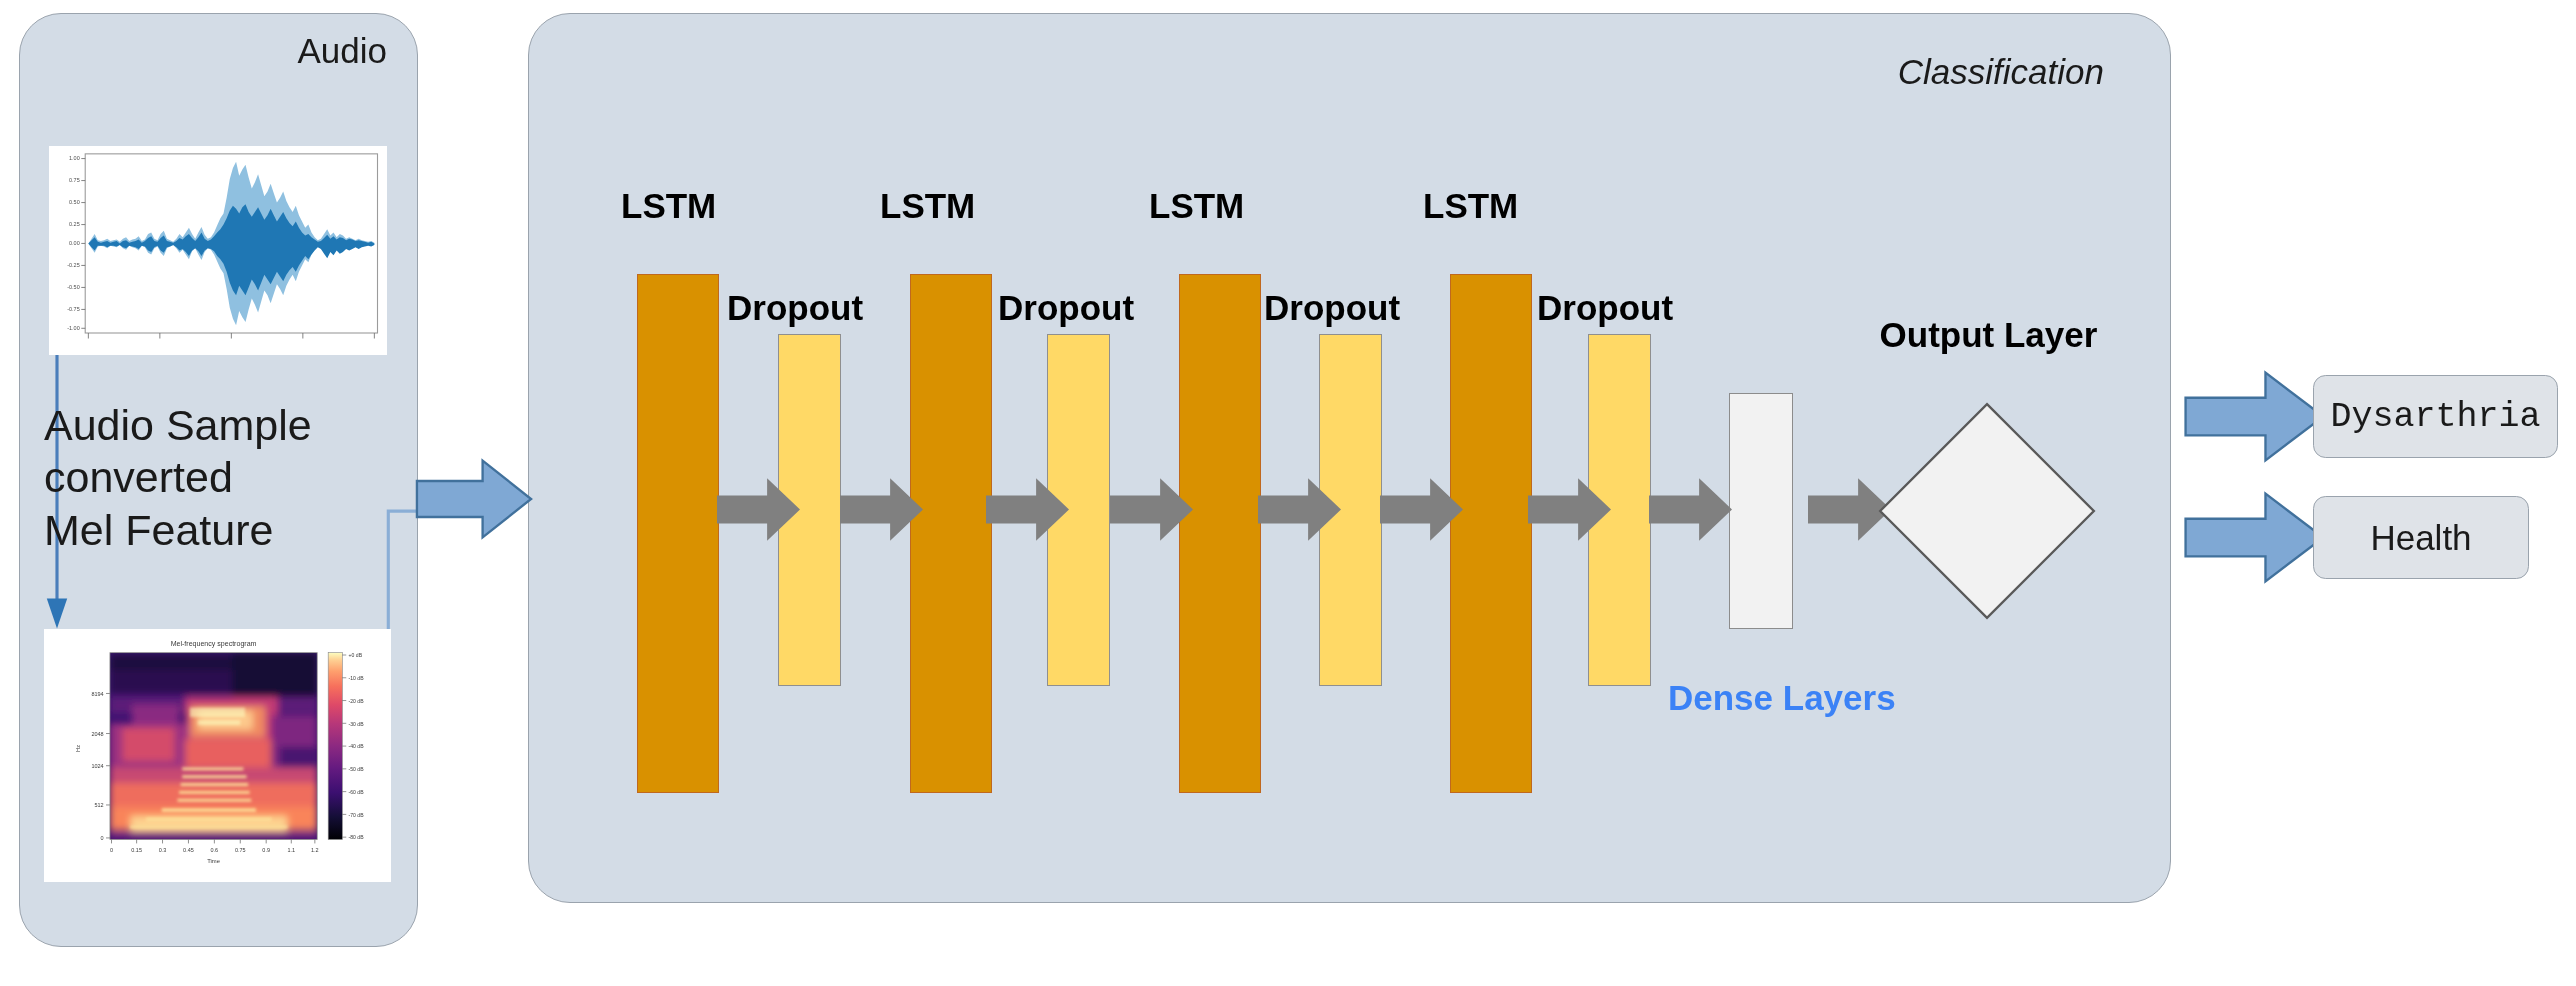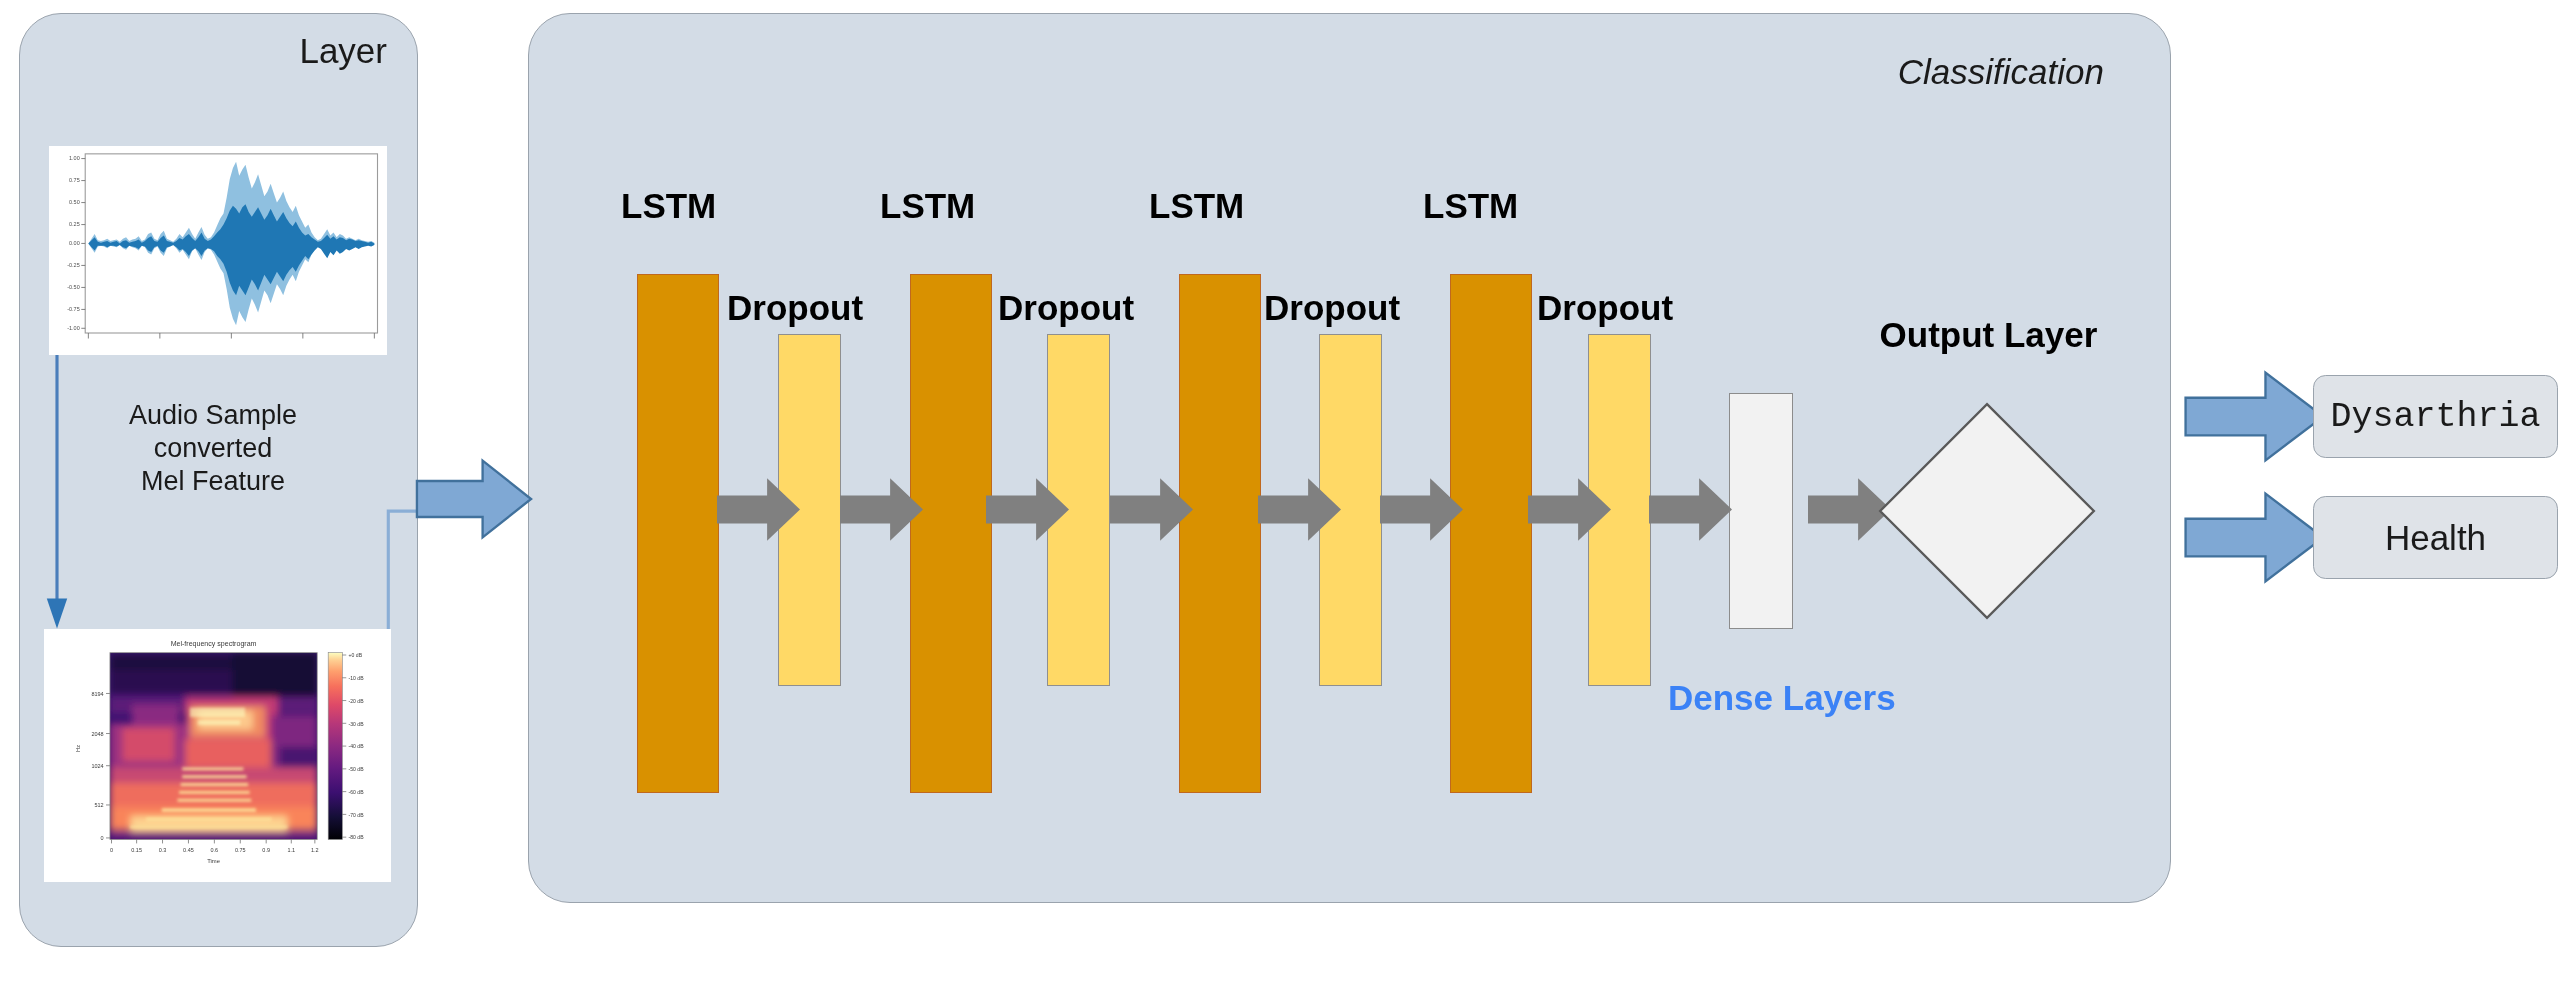--- a/index.html
+++ b/index.html
@@ -51,22 +51,21 @@
     box-sizing: border-box;
   }
   #waveform-figure  { left: 49px;  top: 146px; width: 338px; height: 209px; }
   #spectrogram-figure { left: 44px; top: 629px; width: 347px; height: 253px; }
 
   .caption {
     position: absolute;
     left: 44px;
     top: 399px;
     width: 338px;
-    text-align: center;
-    font-size: 27px;
+    font-size: 43px;
     line-height: 1.22;
     color: #1a1a1a;
   }
 
   
   #input-down-connector {
     position: absolute;
     left: 46px;
     top: 355px;
     width: 22px;
@@ -180,33 +179,33 @@
     border-radius: 12.6px;
     box-sizing: border-box;
     display: flex;
     align-items: center;
     justify-content: center;
     font-size: 35px;
     color: #1a1a1a;
     white-space: nowrap;
   }
   #out-box-0 { left: 2313px; top: 375px;  width: 245px; height: 83px; font-family: Liberation Mono, monospace; }
-  #out-box-1 { left: 2313px; top: 496px;  width: 245px; height: 83px; }
+  #out-box-1 { left: 2313px; top: 496px;  width: 216px; height: 83px; }
   #out-arrow-0 { left: 2184px; top: 366px; }
   #out-arrow-1 { left: 2184px; top: 487px; }
 
   svg { display: block; overflow: visible; }
 </style>
 </head>
 <body>
 
 <div id="stage">
 
   <div class="panel" id="input-panel">
-    <div class="panel-title" id="input-title">Layer</div>
+    <div class="panel-title" id="input-title">Audio</div>
   </div>
 
   <div class="fig-box" id="waveform-figure">
     <svg viewBox="0 0 430 266" width="338" height="209">
       <rect x="0" y="0" width="430" height="266" fill="#ffffff"></rect>
 
       <rect x="46" y="10" width="372" height="228" fill="#ffffff" stroke="#9b9b9b" stroke-width="1.4"></rect>
 
       <g stroke="#6f6f6f" stroke-width="1.1">
         <line x1="41" y1="16" x2="46" y2="16"></line>

